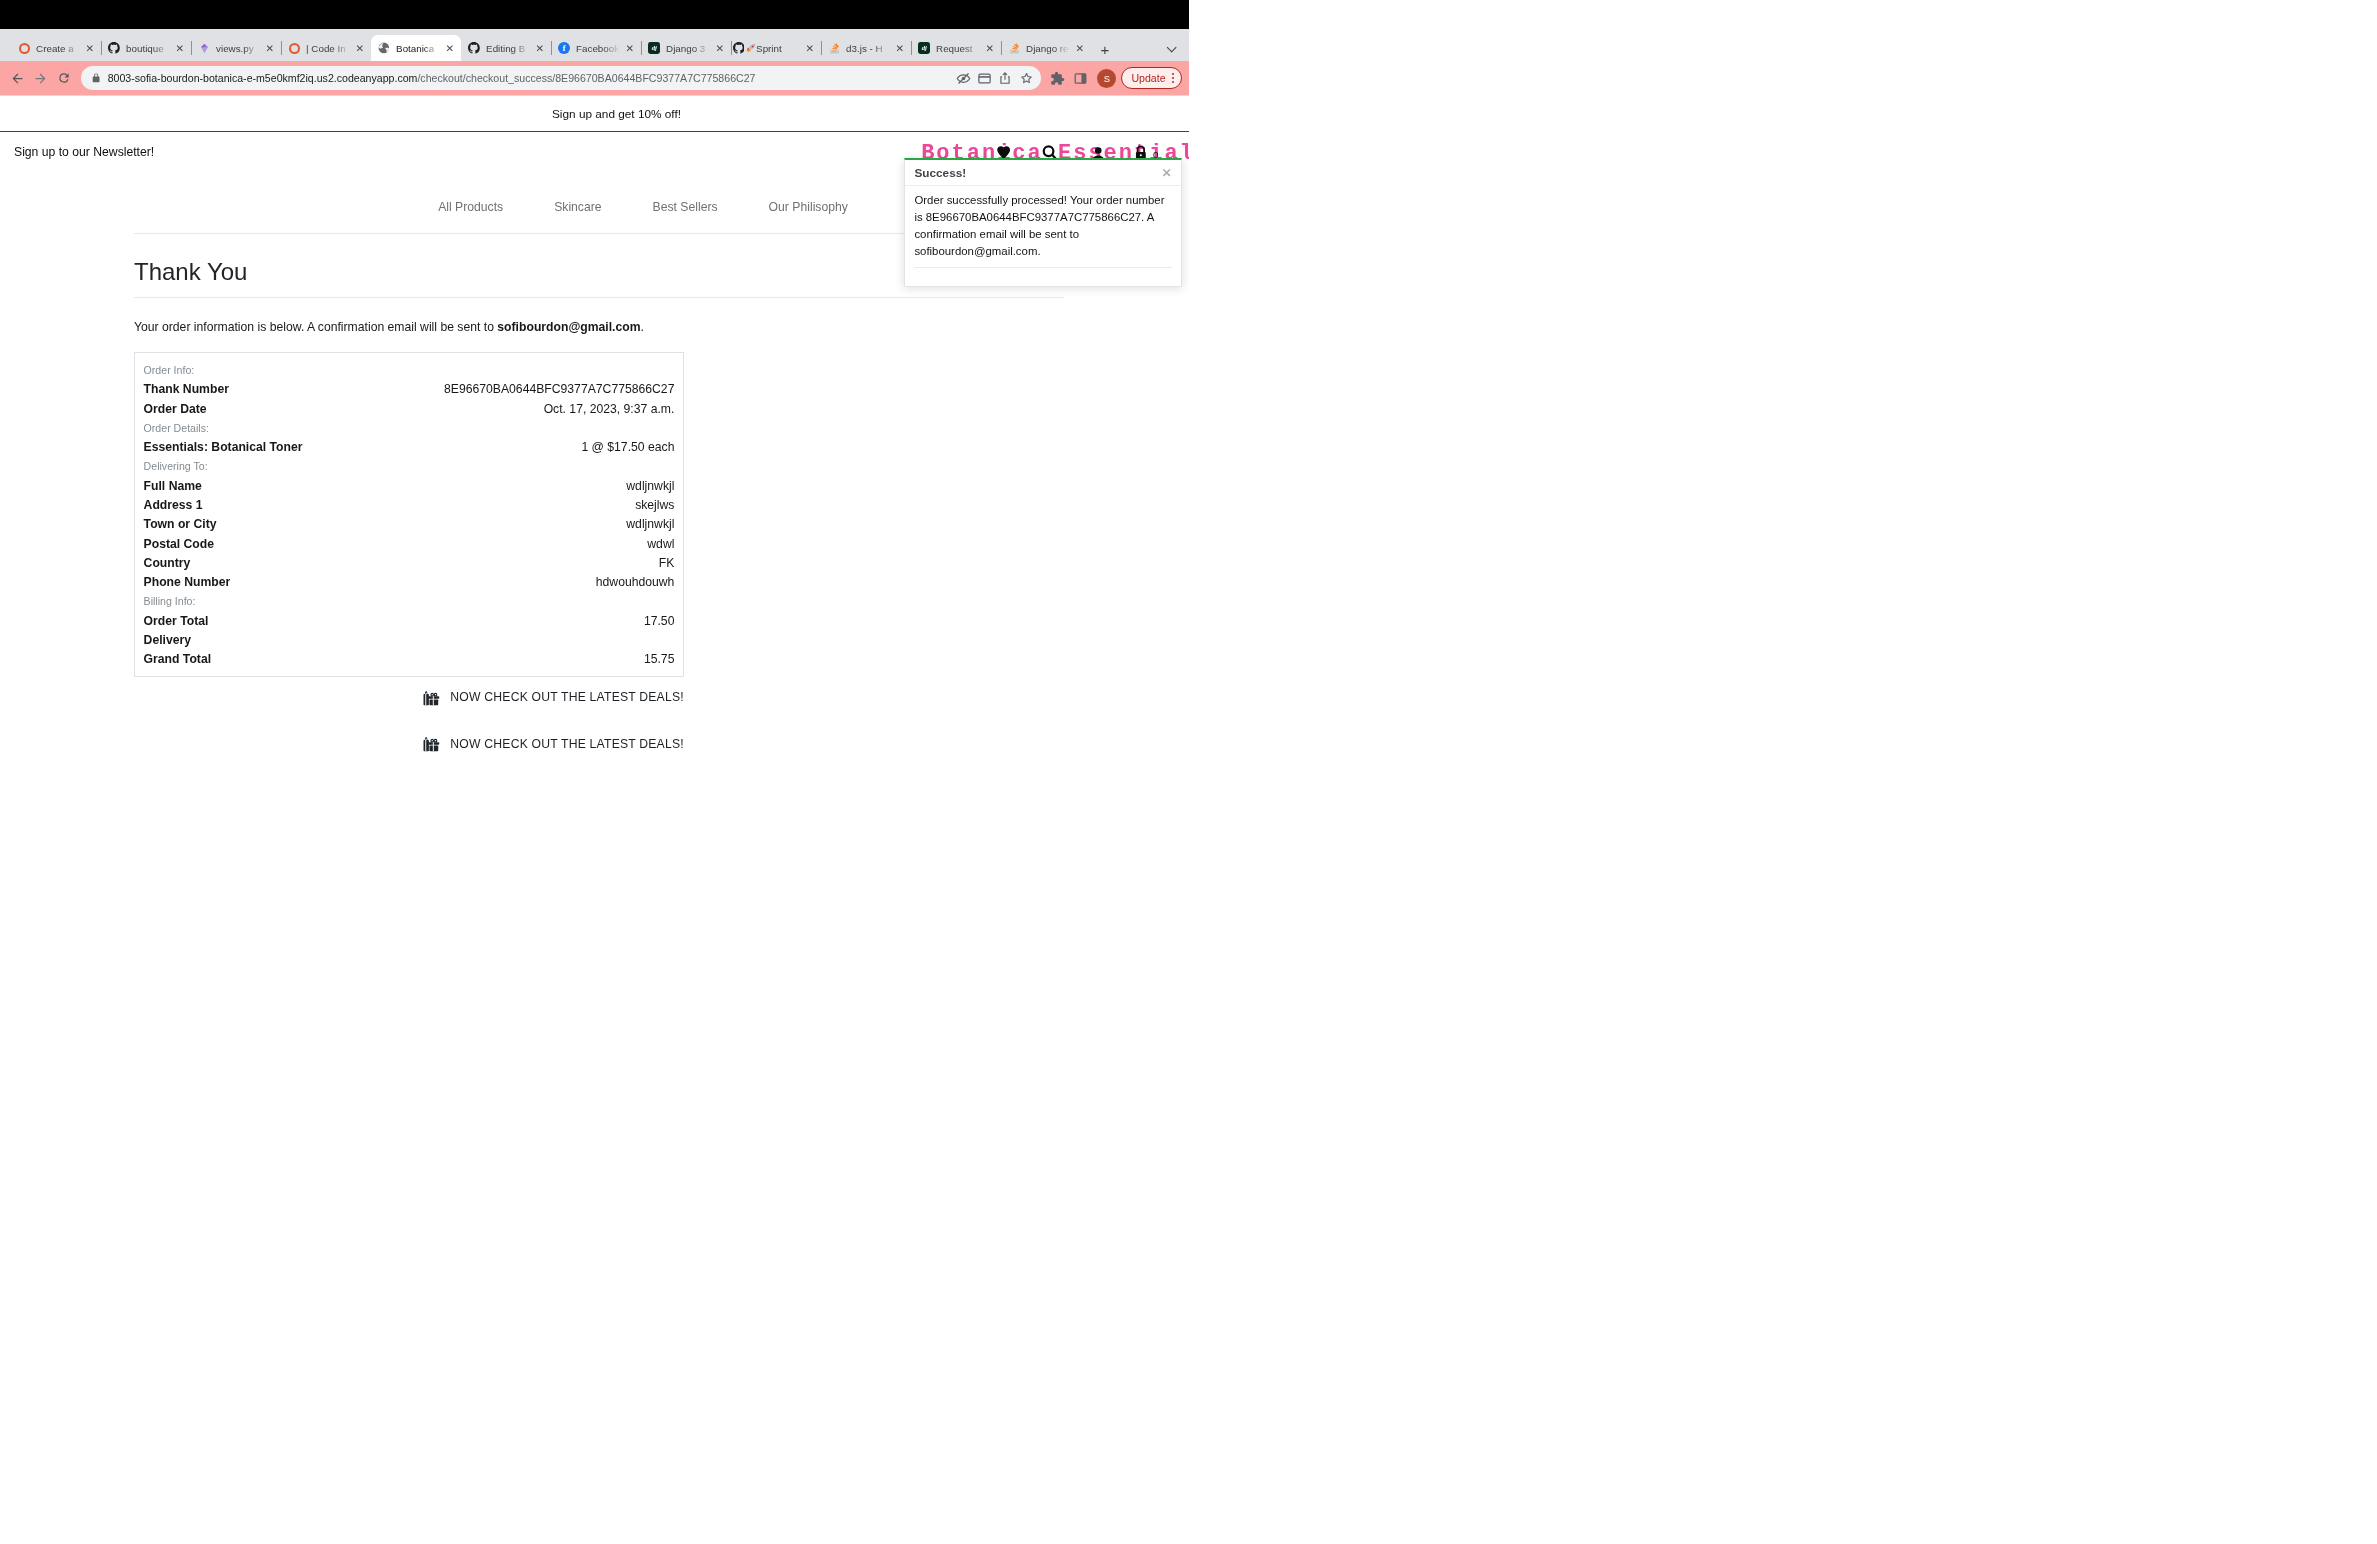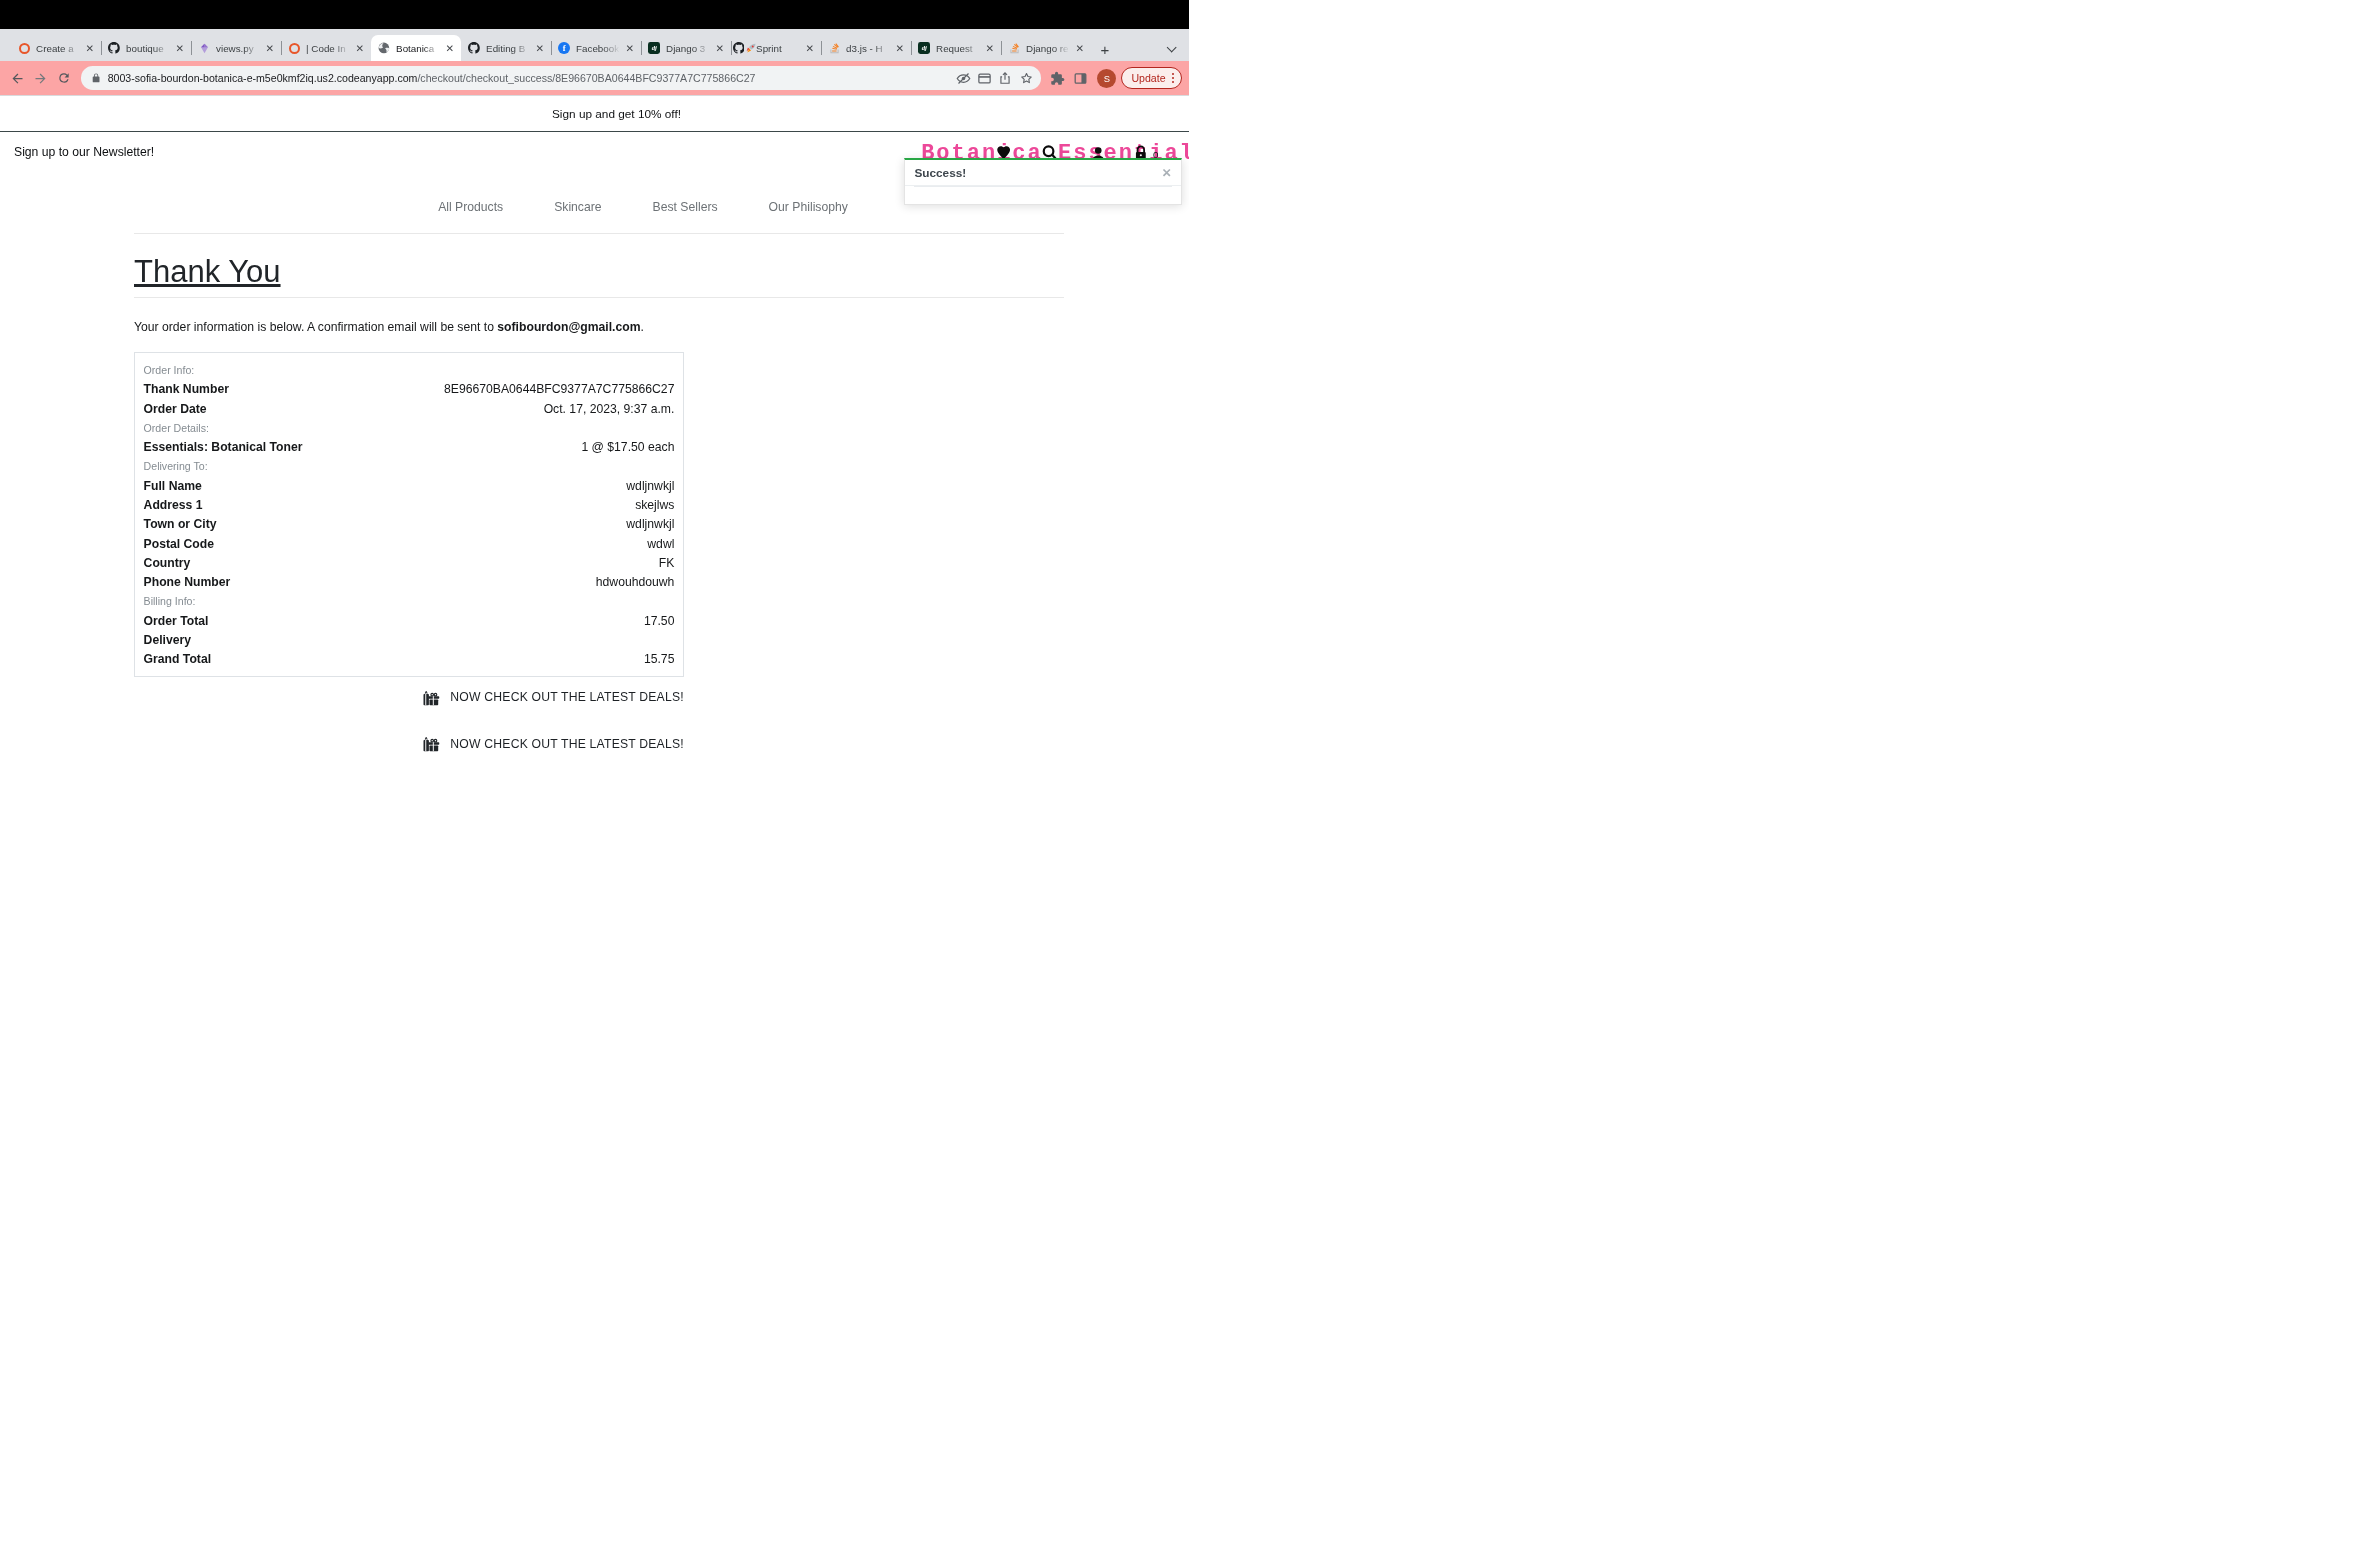--- a/index.html
+++ b/index.html
@@ -36,21 +36,21 @@
   .promo{height:35px;border-bottom:1.6px solid #3b4749;display:flex;align-items:center;justify-content:center;font-size:11.8px;color:#101214;padding-left:44px;box-sizing:content-box;}
   .site-header{position:relative;height:101px;}
   .newsletter{position:absolute;left:14px;top:12.6px;font-size:12.2px;color:#0d0f11;text-decoration:none;}
   .brand{position:absolute;left:0;right:0;top:9.4px;text-align:right;font-family:"Liberation Mono",monospace;font-weight:700;font-size:22px;letter-spacing:2px;color:#ec4899;transform:translateX(21px);}
   .hicon{position:absolute;}
   .cart-count{position:absolute;font-size:9.8px;color:#101214;}
   .nav{position:absolute;top:68px;left:0;right:0;display:flex;justify-content:center;gap:51px;padding-left:97px;}
   .nav a{font-size:12.2px;font-weight:500;color:#6d7276;text-decoration:none;}
   .container{margin-left:134px;width:930px;}
   .container hr{border:none;border-top:0.8px solid #e8e8e8;margin:0;}
-  h1.thanks{font-size:31px;font-weight:400;color:#212529;margin:20.4px 0 0;line-height:35px;text-decoration:underline;}
+  h1.thanks{font-size:24px;font-weight:400;color:#212529;margin:20.4px 0 0;line-height:35px;}
   .hr2{margin-top:7.9px !important;}
   .intro{margin-top:22px;font-size:12.2px;color:#16181a;}
   .intro b{font-weight:700;}
   .order-box{margin-top:18px;width:550px;box-sizing:border-box;border:0.8px solid #dee2e6;padding:7px 8.6px;}
   .row{height:19.3px;display:flex;align-items:center;}
   .row.section{font-size:10.6px;color:#858c92;}
   .row.item{justify-content:space-between;}
   .row.item .lbl{font-size:12.2px;font-weight:700;color:#16181a;}
   .row.item .val{font-size:12.2px;color:#16181a;}
   .deals{width:100%;text-align:center;transform:translateX(-46px);}
@@ -399,16 +399,17 @@
           <span>NOW CHECK OUT THE LATEST DEALS!</span>
         </a></div>
     </div>
 </div>
 
 <div class="toast">
   <div class="toast-head">
     <span class="toast-title">Success!</span>
     <span class="toast-close">✕</span>
   </div>
+  <div class="toast-body">Order successfully processed! Your order number is 8E96670BA0644BFC9377A7C775866C27. A confirmation email will be sent to sofibourdon@gmail.com.</div>
   <div class="toast-div"></div>
   <div class="toast-foot"></div>
 </div>
 
 
 </body></html>

